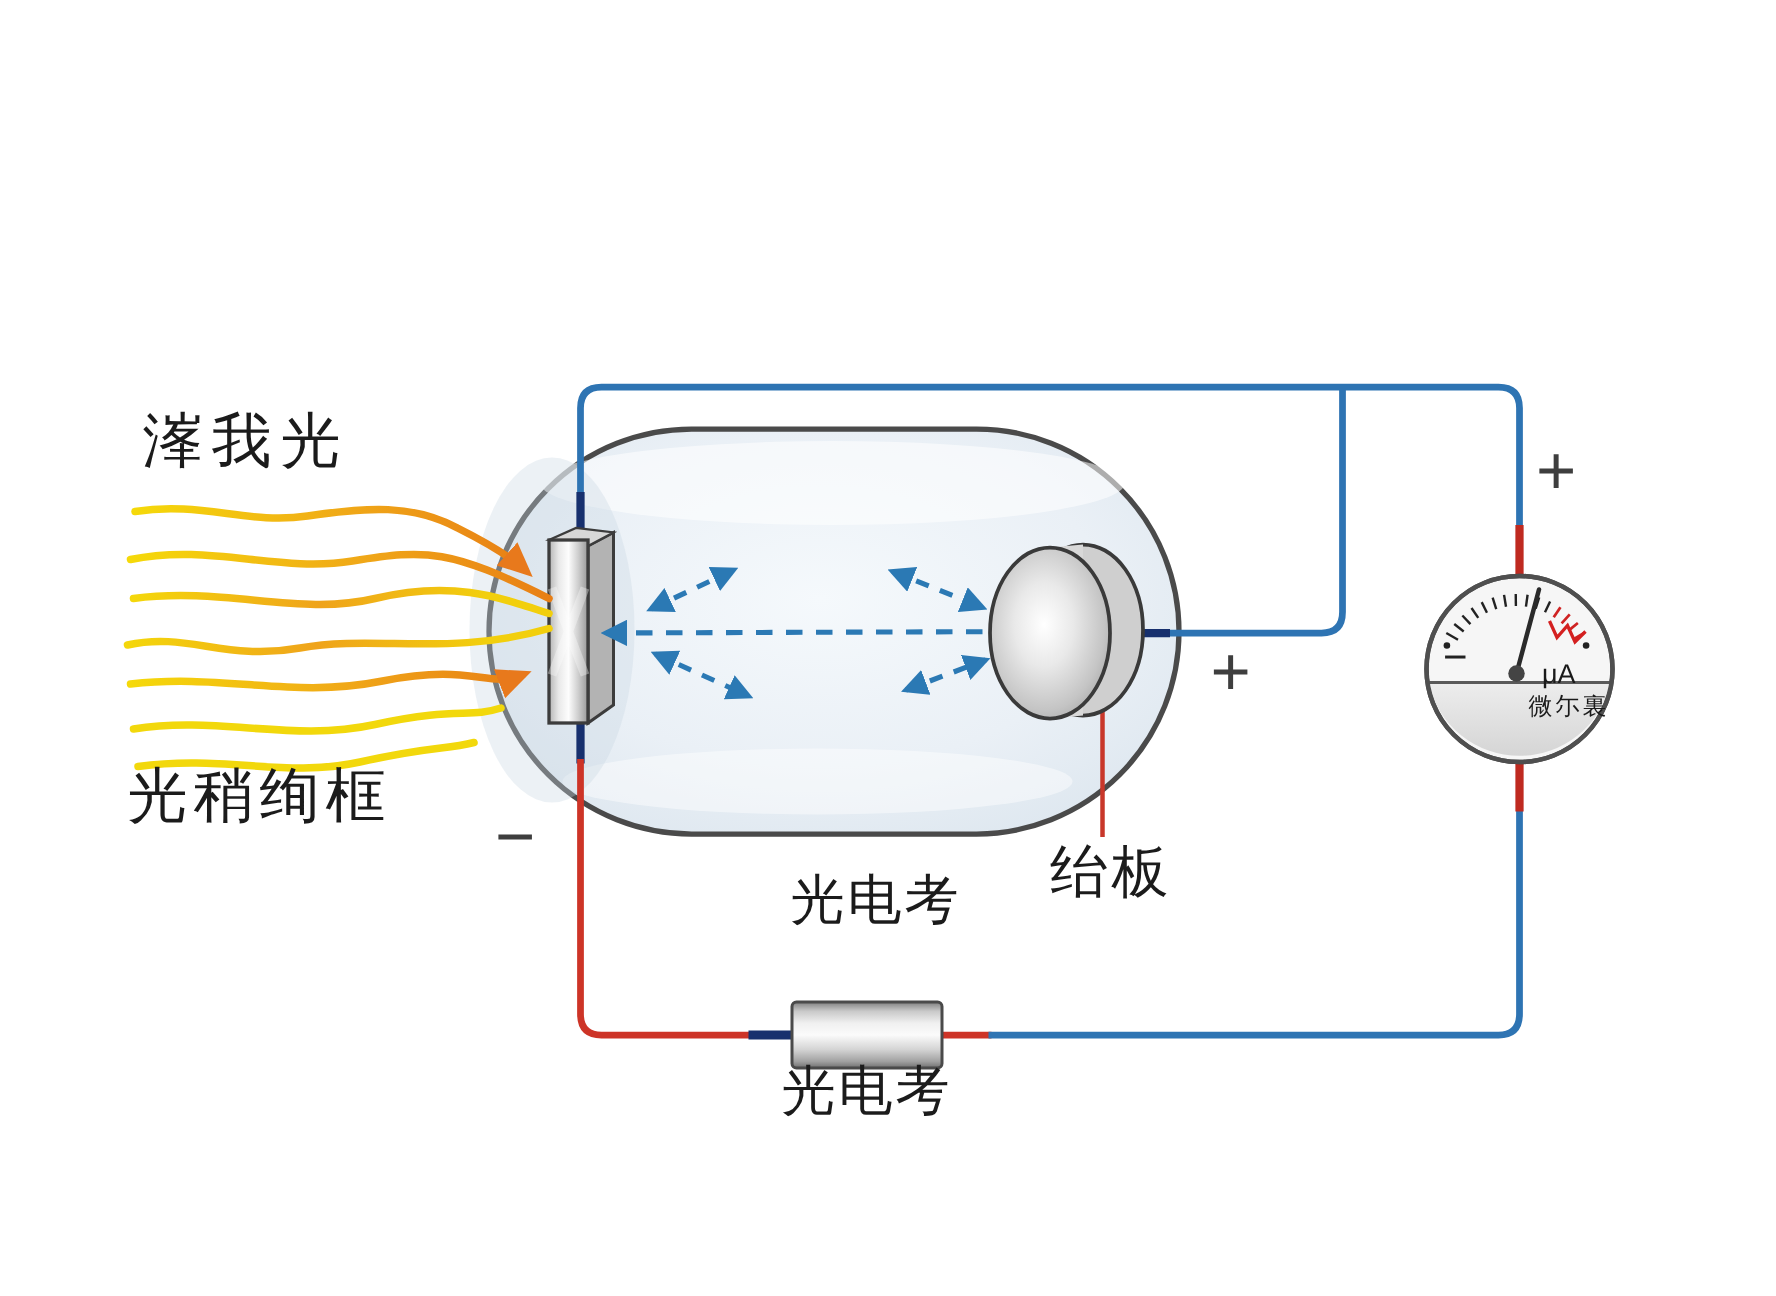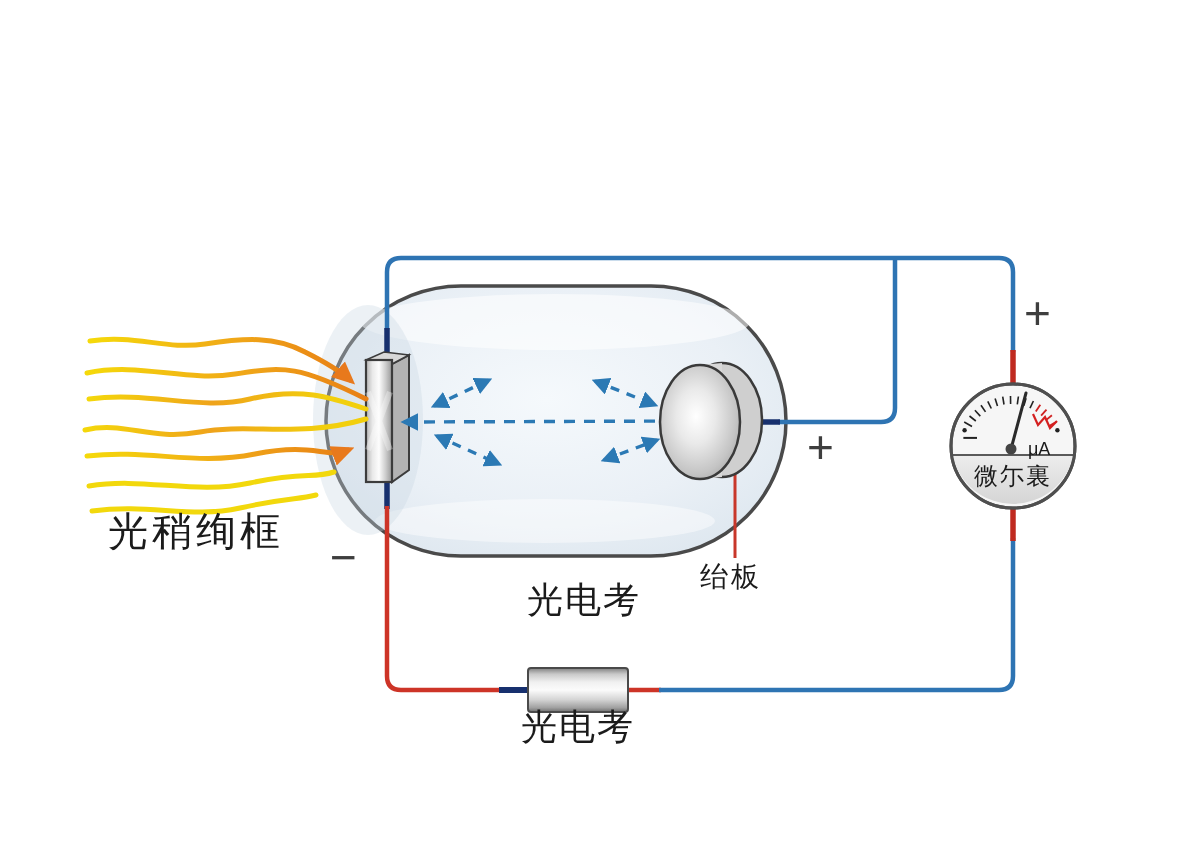--- a/index.html
+++ b/index.html
@@ -152,26 +152,27 @@
       <line x1="1049.6" y1="425.8" x2="1056.4" y2="421.7"></line>
     </g>
     <path d="M1033,414 L1038,425 L1045,417 L1050,428 L1057,421" fill="none" stroke="#d42020" stroke-width="2.2"></path>
     <circle cx="964.6" cy="430.3" r="2.2" fill="#222222"></circle>
     <circle cx="1057.4" cy="430.3" r="2.2" fill="#222222"></circle>
     <line x1="1011" y1="449" x2="1026" y2="393" stroke="#2a2a2a" stroke-width="3" stroke-linecap="round"></line>
     <circle cx="1011" cy="449" r="5.5" fill="#444444"></circle>
   </g>
 </svg>
 
-<div class="lbl" style="left:85px;top:511px;font-size:40px;letter-spacing:4px;margin-left:23px;">光稍绚框</div>
-<div class="lbl" style="left:700px;top:563px;font-size:28px;letter-spacing:3px;">绐板</div>
+<div class="lbl" style="left:95px;top:274px;font-size:40px;letter-spacing:6px;">溄我光</div>
+<div class="lbl" style="left:85px;top:511px;font-size:40px;letter-spacing:4px;">光稍绚框</div>
+<div class="lbl" style="left:700px;top:563px;font-size:38px;letter-spacing:3px;">绐板</div>
 <div class="lbl center" style="left:504px;top:582px;width:160px;font-size:36px;letter-spacing:2px;">光电考</div>
 <div class="lbl center" style="left:498px;top:709px;width:160px;font-size:36px;letter-spacing:2px;">光电考</div>
 
 <div class="sign" style="left:1024px;top:290px;font-size:46px;">+</div>
 <div class="sign" style="left:807px;top:424px;font-size:46px;">+</div>
 <div class="sign" style="left:330px;top:534px;font-size:46px;">−</div>
 
 <div class="sign" style="left:962px;top:424px;font-size:28px;color:#222;">−</div>
 <div class="sign" style="left:1028px;top:440px;font-size:18px;color:#1a1a1a;">μA</div>
-<div class="lbl center" style="left:953px;top:464px;width:120px;font-size:24px;letter-spacing:2px;">微尓裏</div>
+<div class="lbl center" style="left:986px;top:464px;width:120px;font-size:16px;letter-spacing:2px;">微尓裏</div>
 
 </div>
 
 </body></html>

